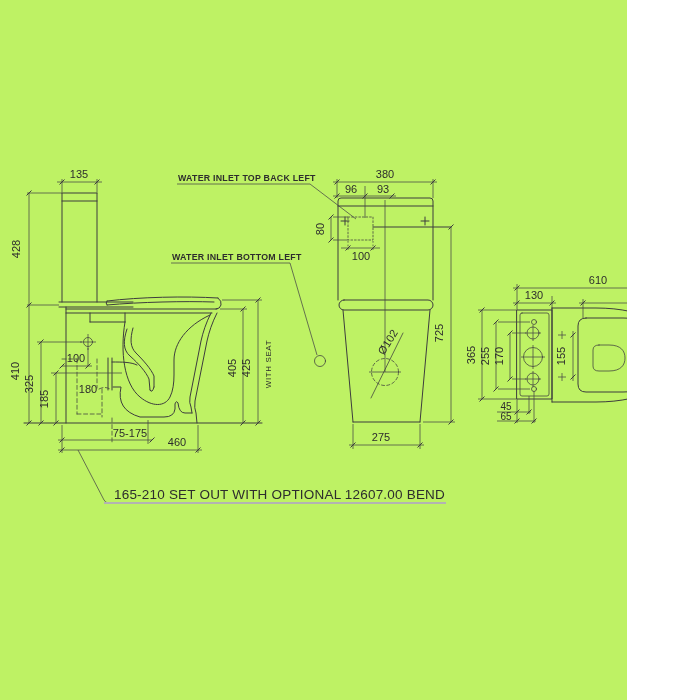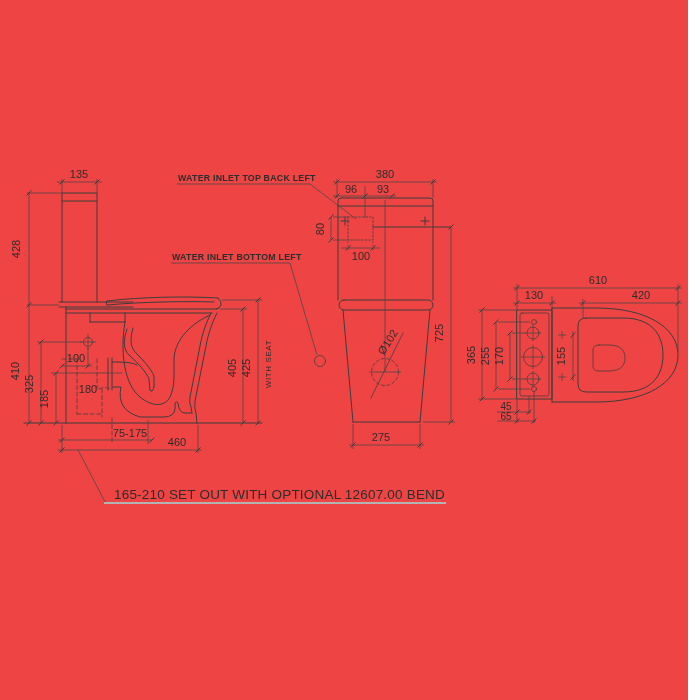--- a/index.html
+++ b/index.html
@@ -1,16 +1,16 @@
 <!DOCTYPE html>
 <html><head>
 <meta charset="utf-8">
 <style>
   html,body{margin:0;padding:0;background:#fff;}
-  .canvas{position:relative;width:688px;height:700px;background:#ef4444;overflow:hidden;}
+  .canvas{position:relative;width:627px;height:700px;background:#bef264;overflow:hidden;}
   svg{display:block;}
   .ln{stroke:#3d3d3d;stroke-width:1;fill:none;stroke-linecap:round;stroke-linejoin:round;}
   .thin{stroke-width:0.75;}
   .dim{stroke:#474747;stroke-width:0.75;fill:none;}
   .tick{stroke:#3d3d3d;stroke-width:1;fill:none;}
   .dash{stroke-dasharray:4 2.6;}
   .dot{stroke-dasharray:1.7 1.9;}
   .dashc{stroke-dasharray:3 2.4;}
   .grayline{stroke:#b3b3b3;stroke-width:2.2;fill:none;}
   text{font-family:"Liberation Sans","DejaVu Sans",sans-serif;fill:#2d2d2d;}

